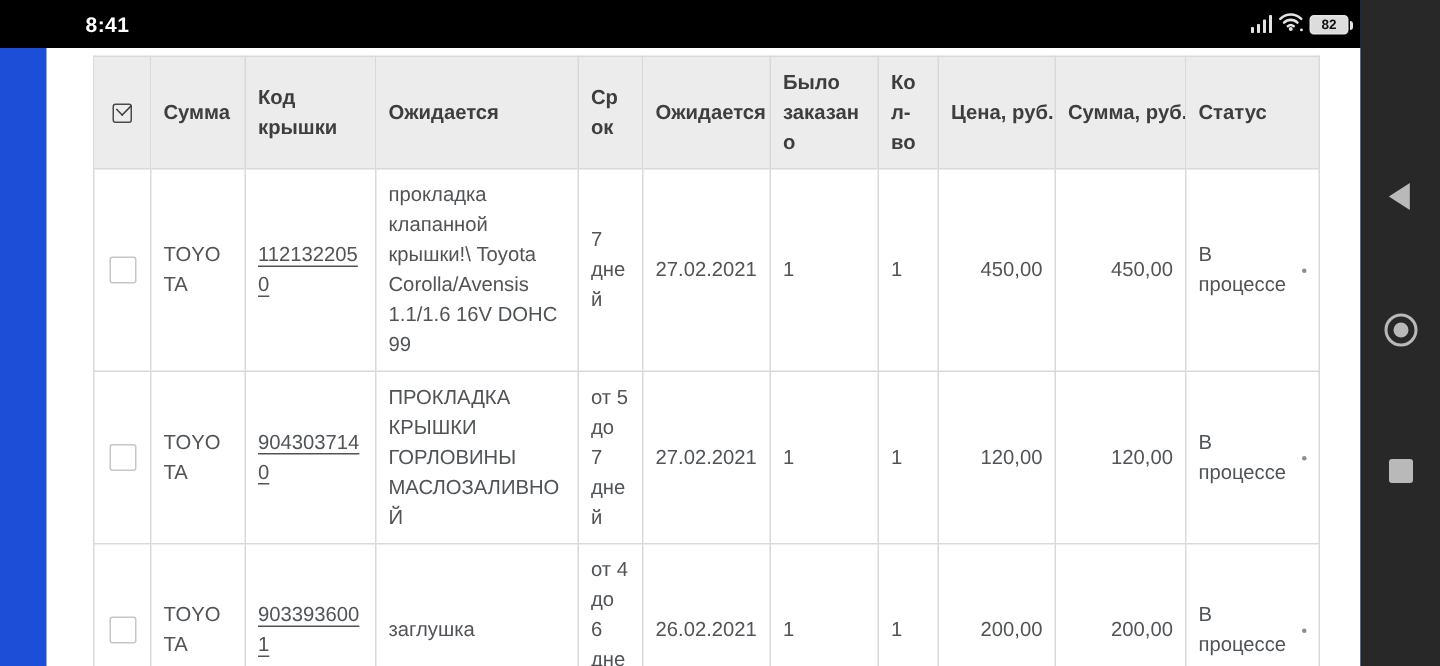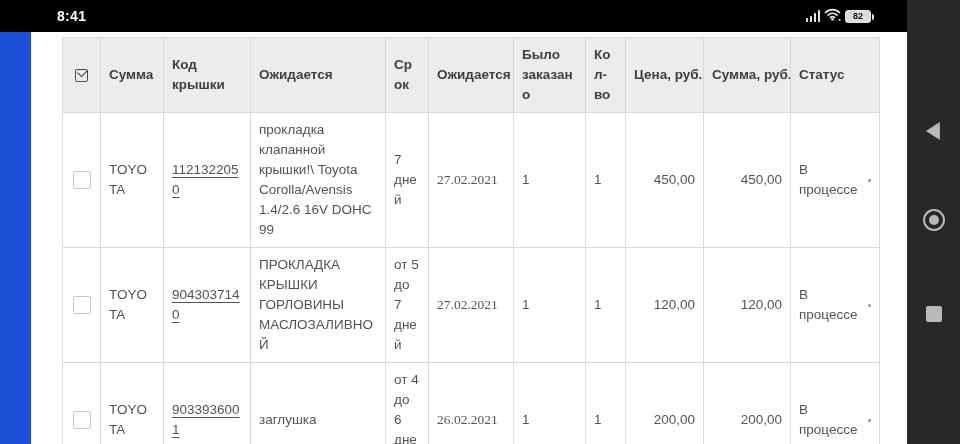--- a/index.html
+++ b/index.html
@@ -4,21 +4,21 @@
 <style>
   * { margin:0; padding:0; box-sizing:border-box; }
   html,body { width:960px; height:444px; background:#000; overflow:hidden;
               font-family:"Liberation Sans","DejaVu Sans",sans-serif; }
   .screen { position:relative; width:960px; height:444px; background:#1d4ed8; overflow:hidden; }
 
   
   .statusbar { position:absolute; left:0; top:0; width:907px; height:32px; background:#000;
                display:flex; align-items:center; z-index:5; }
   .time { margin-left:57px; color:#ffffff; font-size:14px; font-weight:700; letter-spacing:.3px; }
-  .status-icons { margin-left:auto; margin-right:36px; display:flex; align-items:center; gap:4px; }
+  .status-icons { margin-left:auto; margin-right:8px; display:flex; align-items:center; gap:4px; }
   .signal { display:flex; align-items:flex-end; gap:1.5px; height:12px; }
   .signal i { display:block; width:2.5px; background:#e3e3e3; border-radius:.5px; }
   .signal i:nth-child(1){height:4px;} .signal i:nth-child(2){height:6.5px;}
   .signal i:nth-child(3){height:9px;} .signal i:nth-child(4){height:12px;}
   .battery { width:26px; height:13px; border:1px solid #e6e6e6; border-radius:3px; background:#dcdcdc;
              color:#111; font-size:9px; font-weight:700; text-align:center; line-height:11px; position:relative; }
   .battery::after { content:""; position:absolute; right:-4px; top:3px; width:2.5px; height:6px;
                     background:#e6e6e6; border-radius:0 2px 2px 0; }
 
   
@@ -42,21 +42,21 @@
   col.c5{width:43px;} col.c6{width:85px;} col.c7{width:72px;} col.c8{width:40px;}
   col.c9{width:78px;} col.c10{width:87px;} col.c11{width:89px;}
   th, td { border:1px solid #d9d9d9; vertical-align:middle; padding:7px 8px; text-align:left;
            overflow:hidden; word-wrap:break-word; }
   thead tr { height:58px; }
   th { background:#ececec; color:#3e3e3e; font-weight:600; font-size:13.5px; }
   th:nth-child(6), th:nth-child(9), th:nth-child(10) { white-space:nowrap; }
   tbody tr.r1 { height:133px; } tbody tr.r2 { height:90px; }
   tbody tr.r3 { height:67px; }
   td:nth-child(9), td:nth-child(10) { text-align:right; white-space:nowrap;margin-top:40px; }
-  td:nth-child(6) { white-space:nowrap;font-family:Liberation Serif, serif; }
+  td:nth-child(6) { white-space:nowrap; }
   .part-link { color:#515457; text-decoration:underline; text-underline-offset:3px; cursor:pointer; }
 
   .cb-checked { width:13px; height:13px; border:1.6px solid #4a4a4a; border-radius:2px;
                 position:relative; display:block; margin:0 auto; cursor:pointer; }
   .cb-checked::after { content:""; position:absolute; left:2px; top:-1px; width:8px; height:5px;
                        border-left:1.6px solid #3d3d3d; border-bottom:1.6px solid #3d3d3d;
                        transform:rotate(-45deg); }
   .cb { width:18px; height:18px; border:1px solid #c6c6c6; border-radius:2px; background:#fff;
         display:block; margin:0 auto; cursor:pointer; }
 
@@ -131,21 +131,21 @@
           <th>Статус</th>
         </tr>
       </thead>
       <tbody>
         <tr class="r1">
           <td>
               <span class="cb"></span>
             </td>
           <td>TOYOTA</td>
           <td><span class="part-link">1121322050</span></td>
-          <td>прокладка клапанной крышки!\ Toyota Corolla/Avensis 1.4/2.6 16V DOHC 99</td>
+          <td>прокладка клапанной крышки!\ Toyota Corolla/Avensis 1.1/1.6 16V DOHC 99</td>
           <td>7 дней</td>
           <td>27.02.2021</td>
           <td>1</td>
           <td>1</td>
           <td>450,00</td>
           <td>450,00</td>
           <td>
             <span class="status-wrap">
                 <span>В процессе</span>
                 <span class="status-dot"></span>

